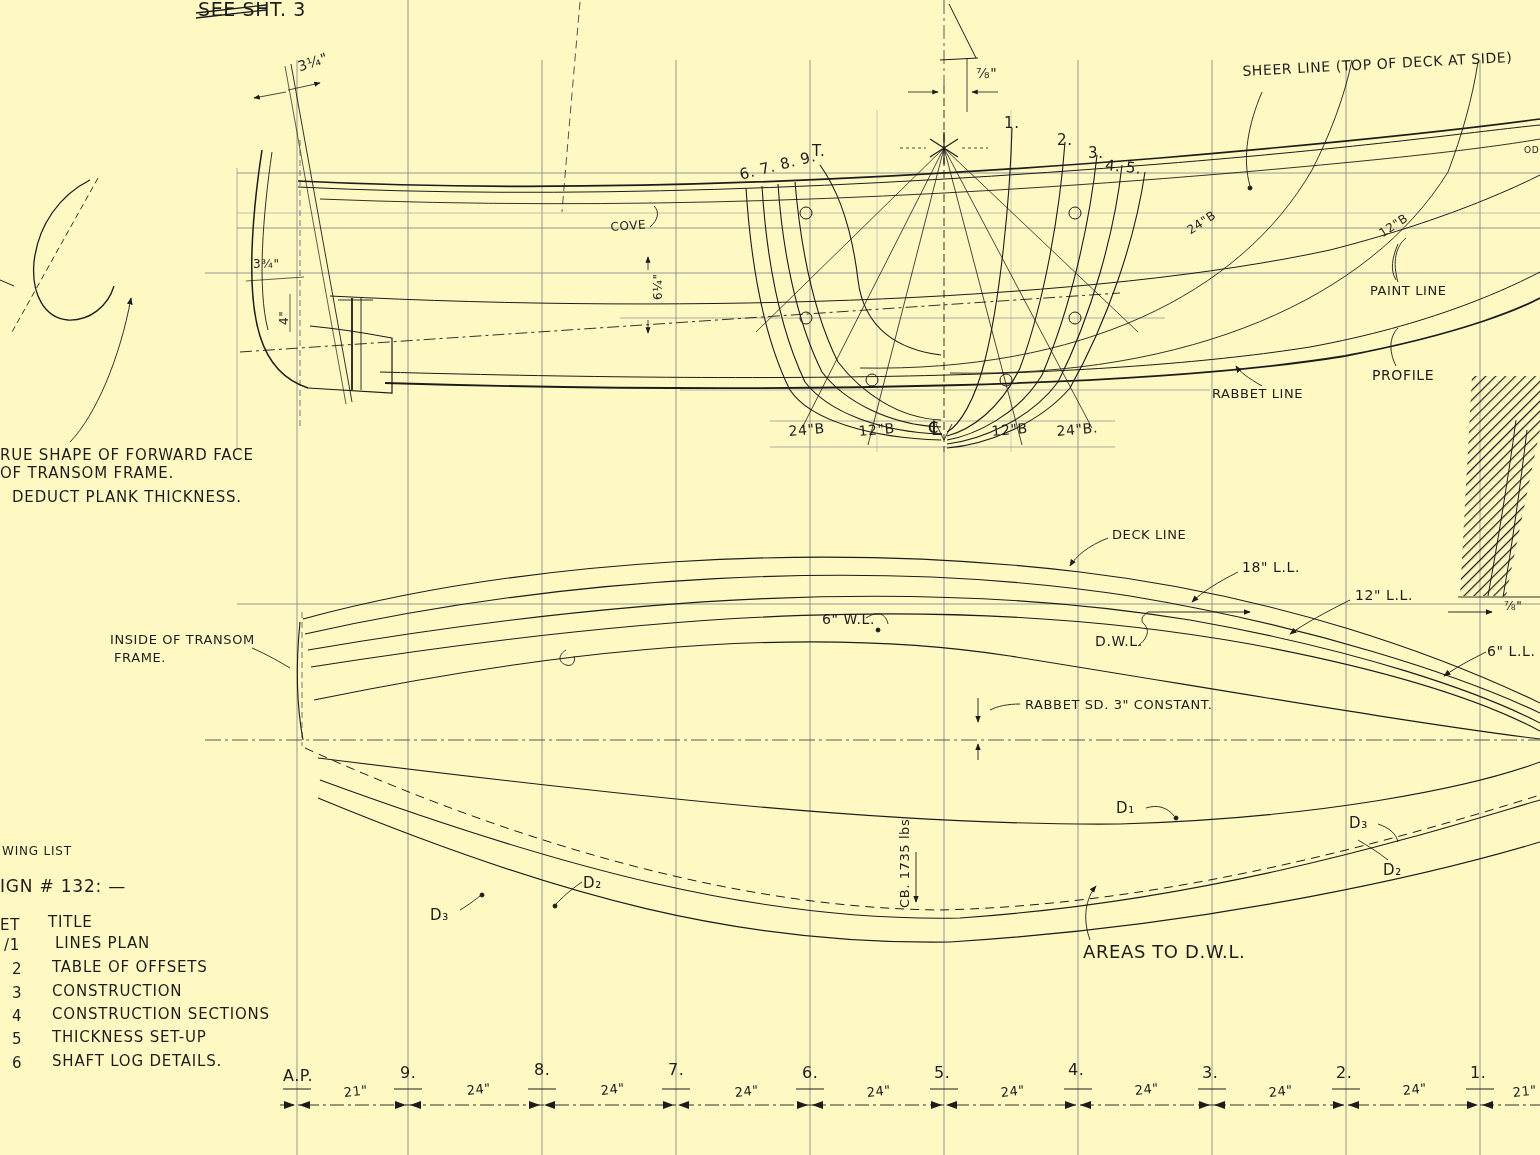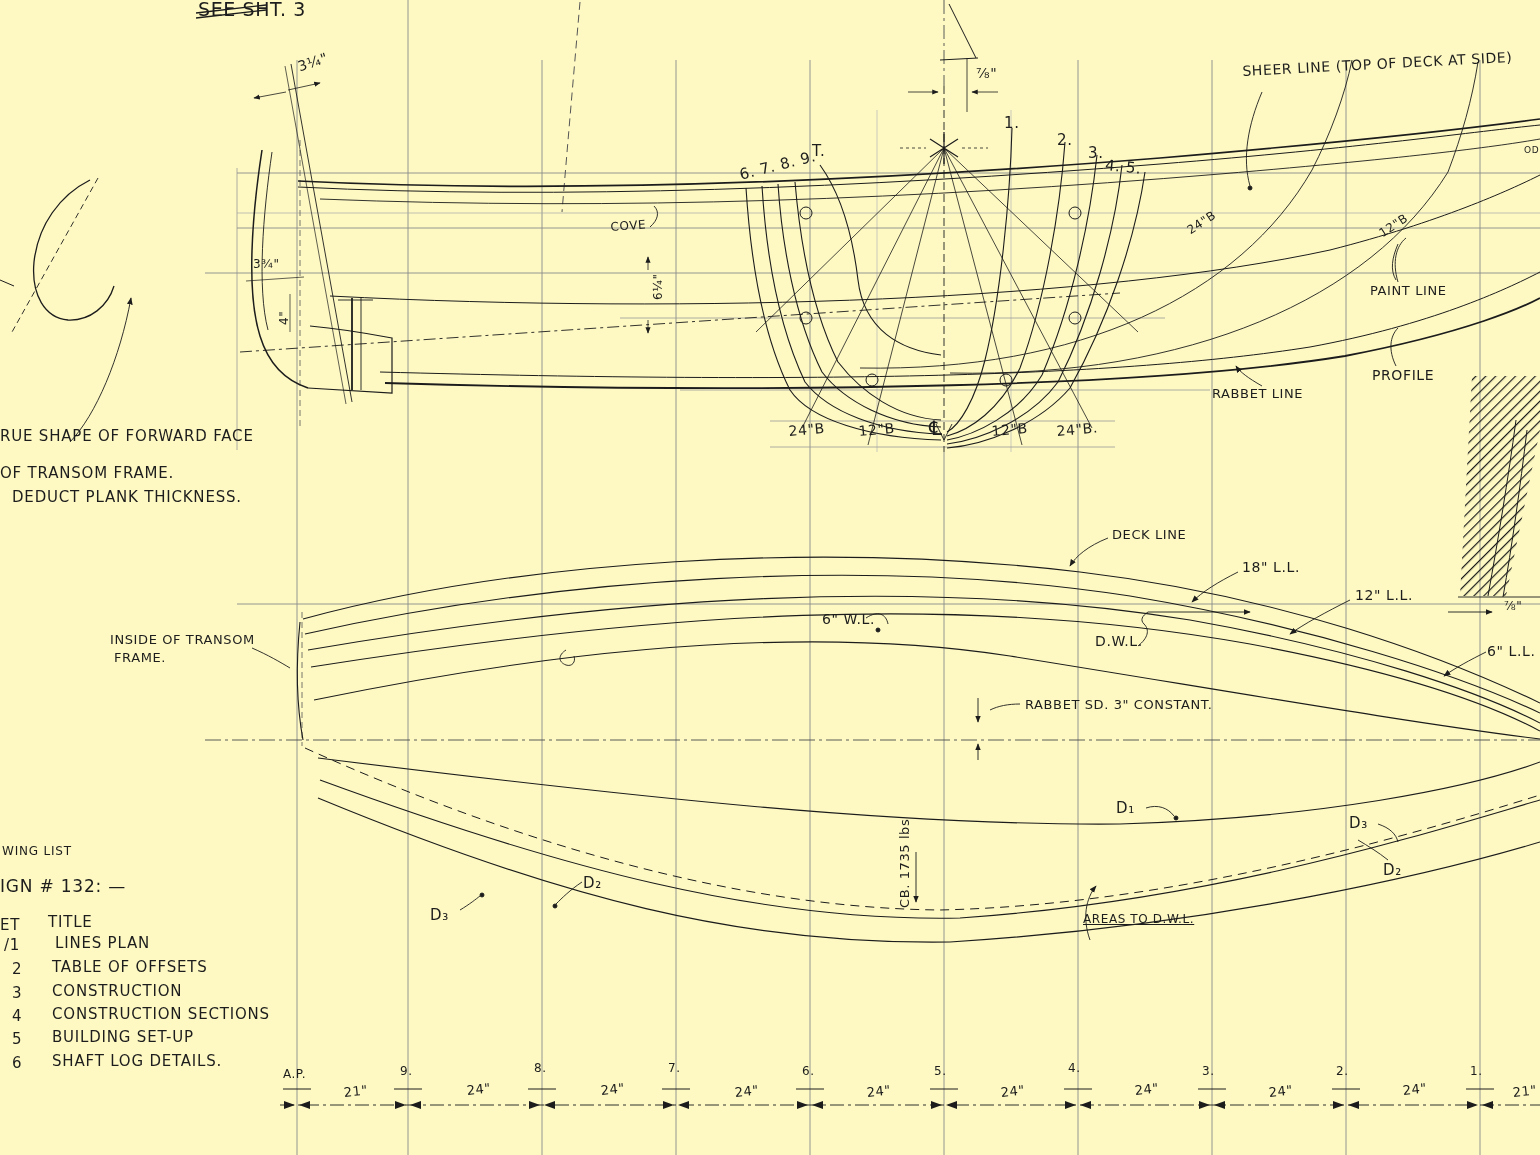--- a/index.html
+++ b/index.html
@@ -2,21 +2,21 @@
 <html><head>
 <meta charset="utf-8">
 <style>
   html,body{margin:0;padding:0;background:#e8e8e8;}
   #sheet{position:relative;width:1540px;height:1155px;background:#fef9c3;overflow:hidden;
          font-family:"DejaVu Sans",sans-serif;color:#1c1c1c;}
   #linework{position:absolute;left:0;top:0;}
   .lbl{position:absolute;white-space:nowrap;transform-origin:0 0;font-size:13px;
        letter-spacing:.6px;color:#1d1d1d;line-height:1;}
   .list{font-size:15px;letter-spacing:.8px;}
-  .sta{font-size:12px;letter-spacing:.5px;}
+  .sta{font-size:16px;letter-spacing:.5px;}
   .dim{font-size:12px;}
 </style>
 </head>
 <body>
 
 <div id="sheet">
 
 <svg id="linework" width="1540" height="1155" viewBox="0 0 1540 1155">
   <defs>
     <marker id="arr" viewBox="0 0 10 10" refX="9" refY="5" markerWidth="8" markerHeight="8" orient="auto-start-reverse">
@@ -248,21 +248,21 @@
 <div class="lbl dim" style="left:253px;top:258px;">3¾"</div>
 <div class="lbl dim" style="left:278px;top:325px;transform:rotate(-90deg);">4"</div>
 
 <div class="lbl" style="left:788px;top:424px;font-size:14px;transform:rotate(-5deg);">24"B</div>
 <div class="lbl" style="left:858px;top:424px;font-size:14px;transform:rotate(-5deg);">12"B</div>
 <div class="lbl" style="left:929px;top:418px;font-size:20px;">℄</div>
 <div class="lbl" style="left:991px;top:424px;font-size:14px;transform:rotate(-5deg);">12"B</div>
 <div class="lbl" style="left:1056px;top:424px;font-size:14px;transform:rotate(-5deg);">24"B.</div>
 <div class="lbl" style="left:1524px;top:146px;font-size:9px;text-align:right;">OD</div>
 
-<div class="lbl list" style="left:0px;top:429px;">RUE SHAPE OF FORWARD FACE</div>
+<div class="lbl list" style="left:0px;top:448px;">RUE SHAPE OF FORWARD FACE</div>
 <div class="lbl list" style="left:0px;top:466px;">OF TRANSOM FRAME.</div>
 <div class="lbl list" style="left:12px;top:490px;">DEDUCT PLANK THICKNESS.</div>
 
 <div class="lbl" style="left:110px;top:633px;">INSIDE OF TRANSOM</div>
 <div class="lbl" style="left:114px;top:651px;">FRAME.</div>
 
 <div class="lbl" style="left:1112px;top:528px;">DECK LINE</div>
 <div class="lbl" style="left:1242px;top:560px;font-size:14px;">18" L.L.</div>
 <div class="lbl" style="left:1355px;top:588px;font-size:14px;">12" L.L.</div>
 <div class="lbl" style="left:1095px;top:634px;font-size:14px;">D.W.L.</div>
@@ -270,36 +270,36 @@
 <div class="lbl" style="left:1487px;top:644px;font-size:14px;">6" L.L.</div>
 <div class="lbl" style="left:1025px;top:698px;">RABBET SD. 3" CONSTANT.</div>
 <div class="lbl dim" style="left:1504px;top:600px;">⅞"</div>
 
 <div class="lbl" style="left:1116px;top:801px;font-size:15px;">D₁</div>
 <div class="lbl" style="left:1349px;top:816px;font-size:15px;">D₃</div>
 <div class="lbl" style="left:1383px;top:863px;font-size:15px;">D₂</div>
 <div class="lbl" style="left:583px;top:876px;font-size:15px;">D₂</div>
 <div class="lbl" style="left:430px;top:908px;font-size:15px;">D₃</div>
 <div class="lbl" style="left:898px;top:908px;transform:rotate(-90deg);">CB. 1735 lbs</div>
-<div class="lbl" style="left:1083px;top:913px;font-size:12px;text-decoration:underline;">AREAS TO D.W.L.</div>
+<div class="lbl" style="left:1083px;top:943px;font-size:18px;">AREAS TO D.W.L.</div>
 
 <div class="lbl list" style="left:2px;top:845px;font-size:12px;">WING LIST</div>
 <div class="lbl list" style="left:0px;top:878px;font-size:17px;">IGN # 132: —</div>
 <div class="lbl list" style="left:0px;top:918px;">ET</div>
 <div class="lbl list" style="left:48px;top:915px;">TITLE</div>
 <div class="lbl list" style="left:4px;top:938px;">/1</div>
 <div class="lbl list" style="left:55px;top:936px;">LINES PLAN</div>
 <div class="lbl list" style="left:12px;top:962px;">2</div>
 <div class="lbl list" style="left:52px;top:960px;">TABLE OF OFFSETS</div>
 <div class="lbl list" style="left:12px;top:986px;">3</div>
 <div class="lbl list" style="left:52px;top:984px;">CONSTRUCTION</div>
 <div class="lbl list" style="left:12px;top:1009px;">4</div>
 <div class="lbl list" style="left:52px;top:1007px;">CONSTRUCTION SECTIONS</div>
 <div class="lbl list" style="left:12px;top:1032px;">5</div>
-<div class="lbl list" style="left:52px;top:1030px;">BUILDING SET-UP</div>
+<div class="lbl list" style="left:52px;top:1030px;">THICKNESS SET-UP</div>
 <div class="lbl list" style="left:12px;top:1056px;">6</div>
 <div class="lbl list" style="left:52px;top:1054px;">SHAFT LOG DETAILS.</div>
 
 <div class="lbl sta" style="left:283px;top:1068px;">A.P.</div>
 <div class="lbl sta" style="left:400px;top:1065px;">9.</div>
 <div class="lbl sta" style="left:534px;top:1062px;">8.</div>
 <div class="lbl sta" style="left:668px;top:1062px;">7.</div>
 <div class="lbl sta" style="left:802px;top:1065px;">6.</div>
 <div class="lbl sta" style="left:934px;top:1065px;">5.</div>
 <div class="lbl sta" style="left:1068px;top:1062px;">4.</div>

